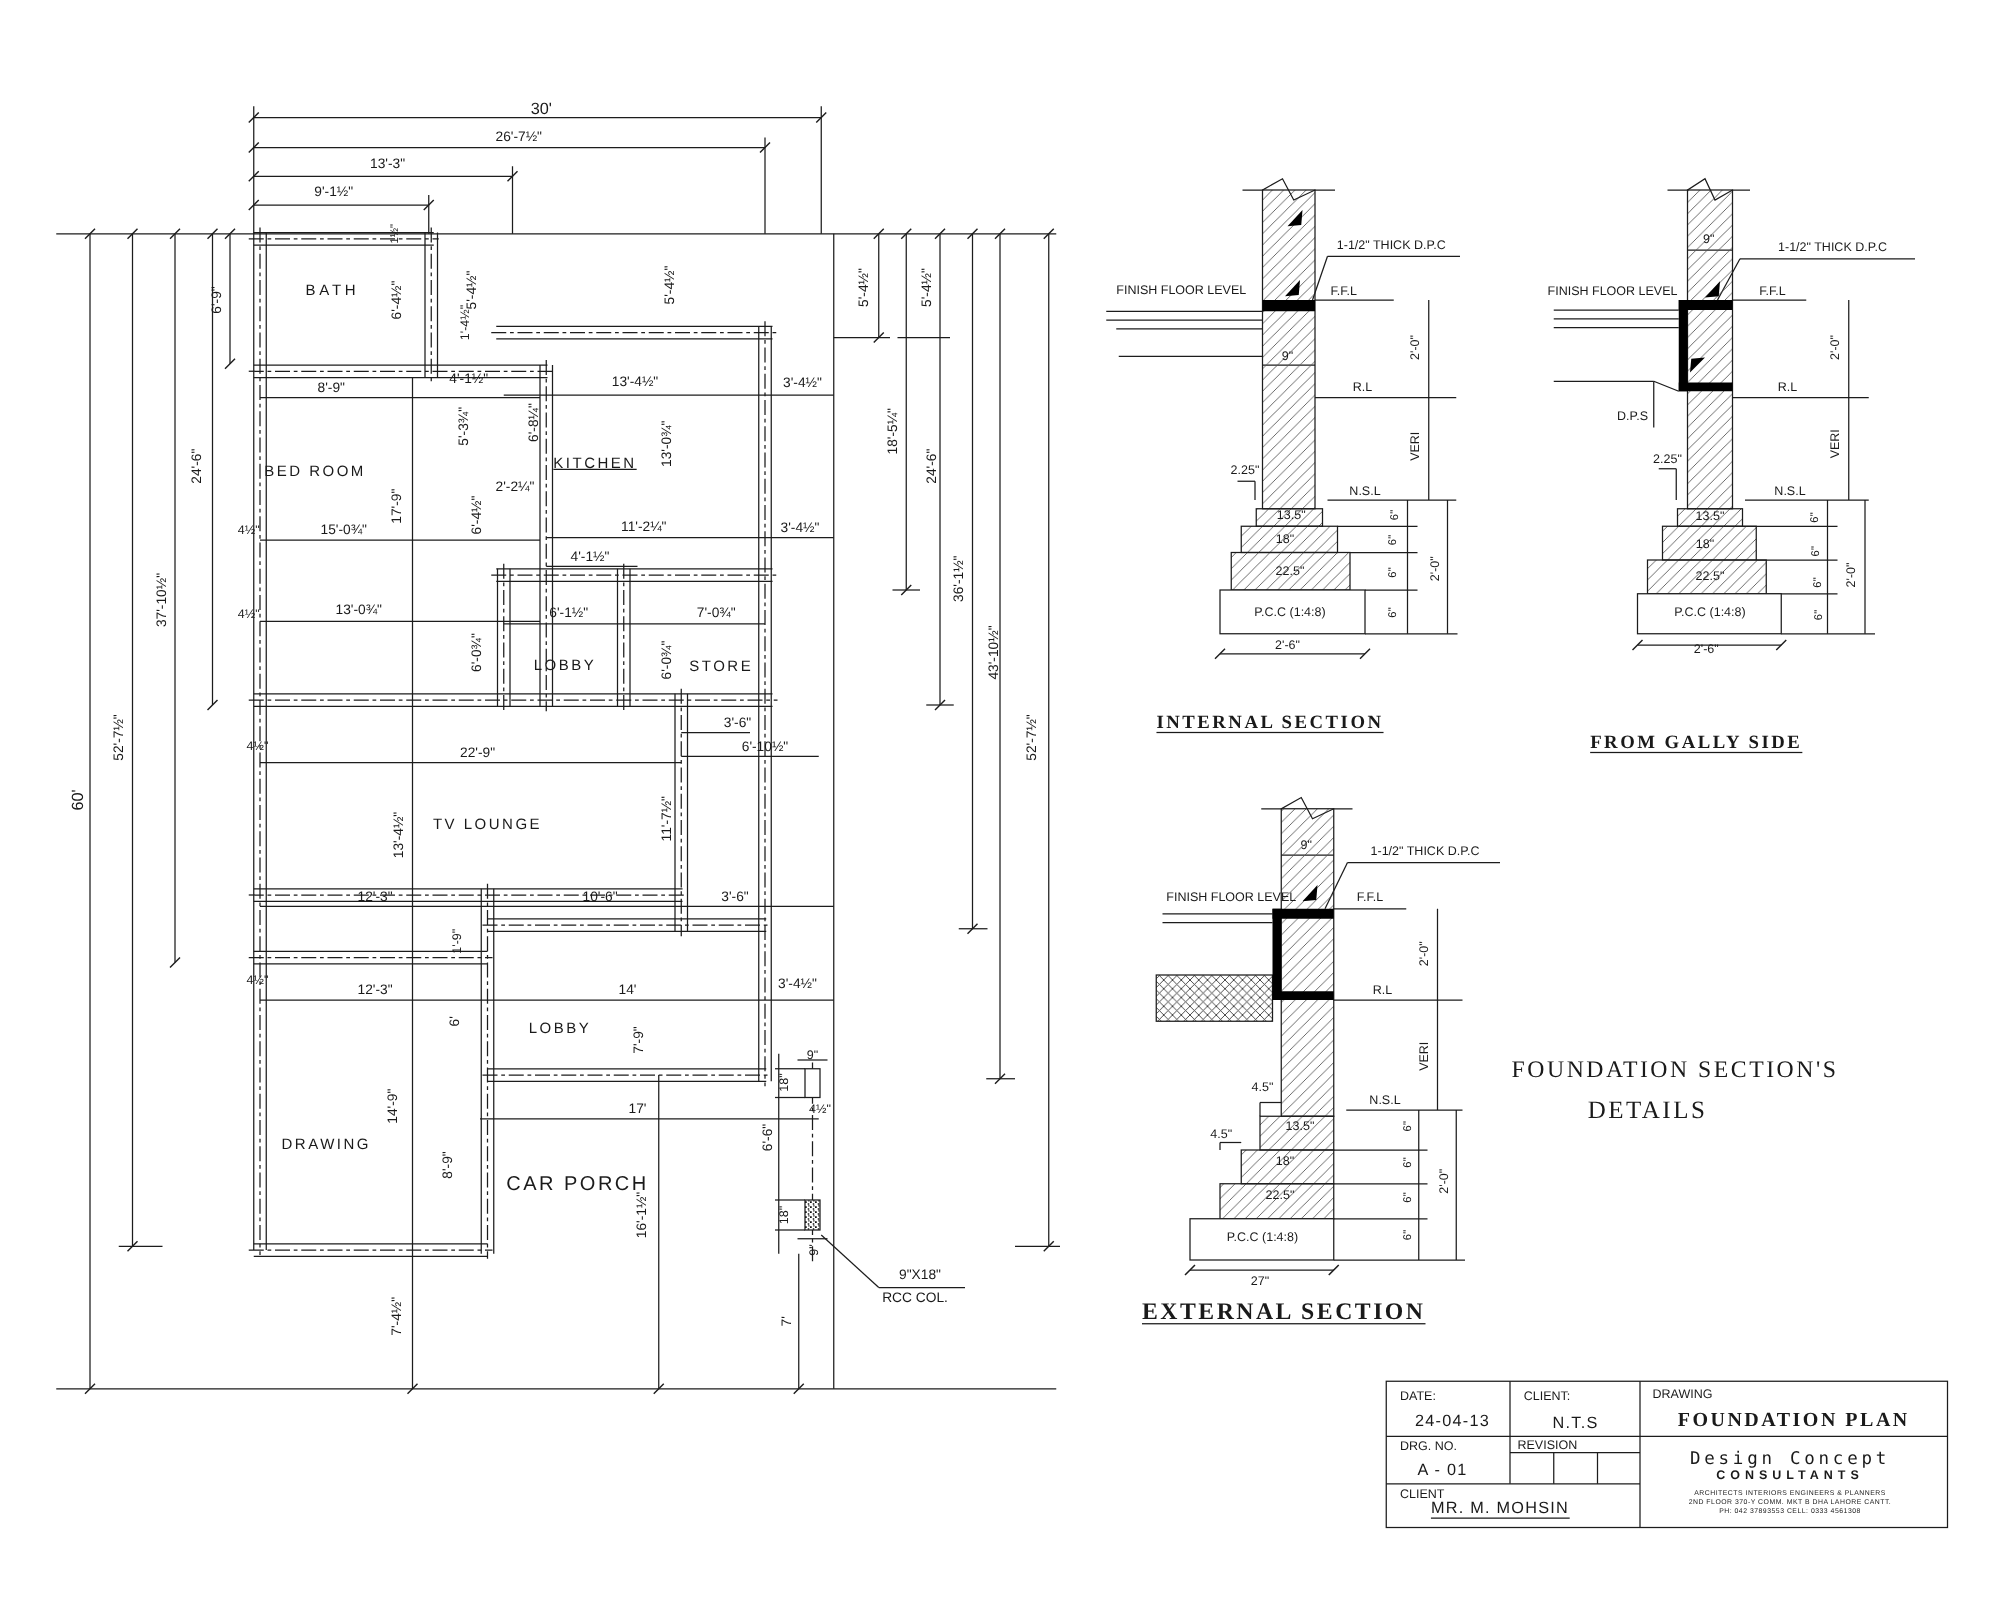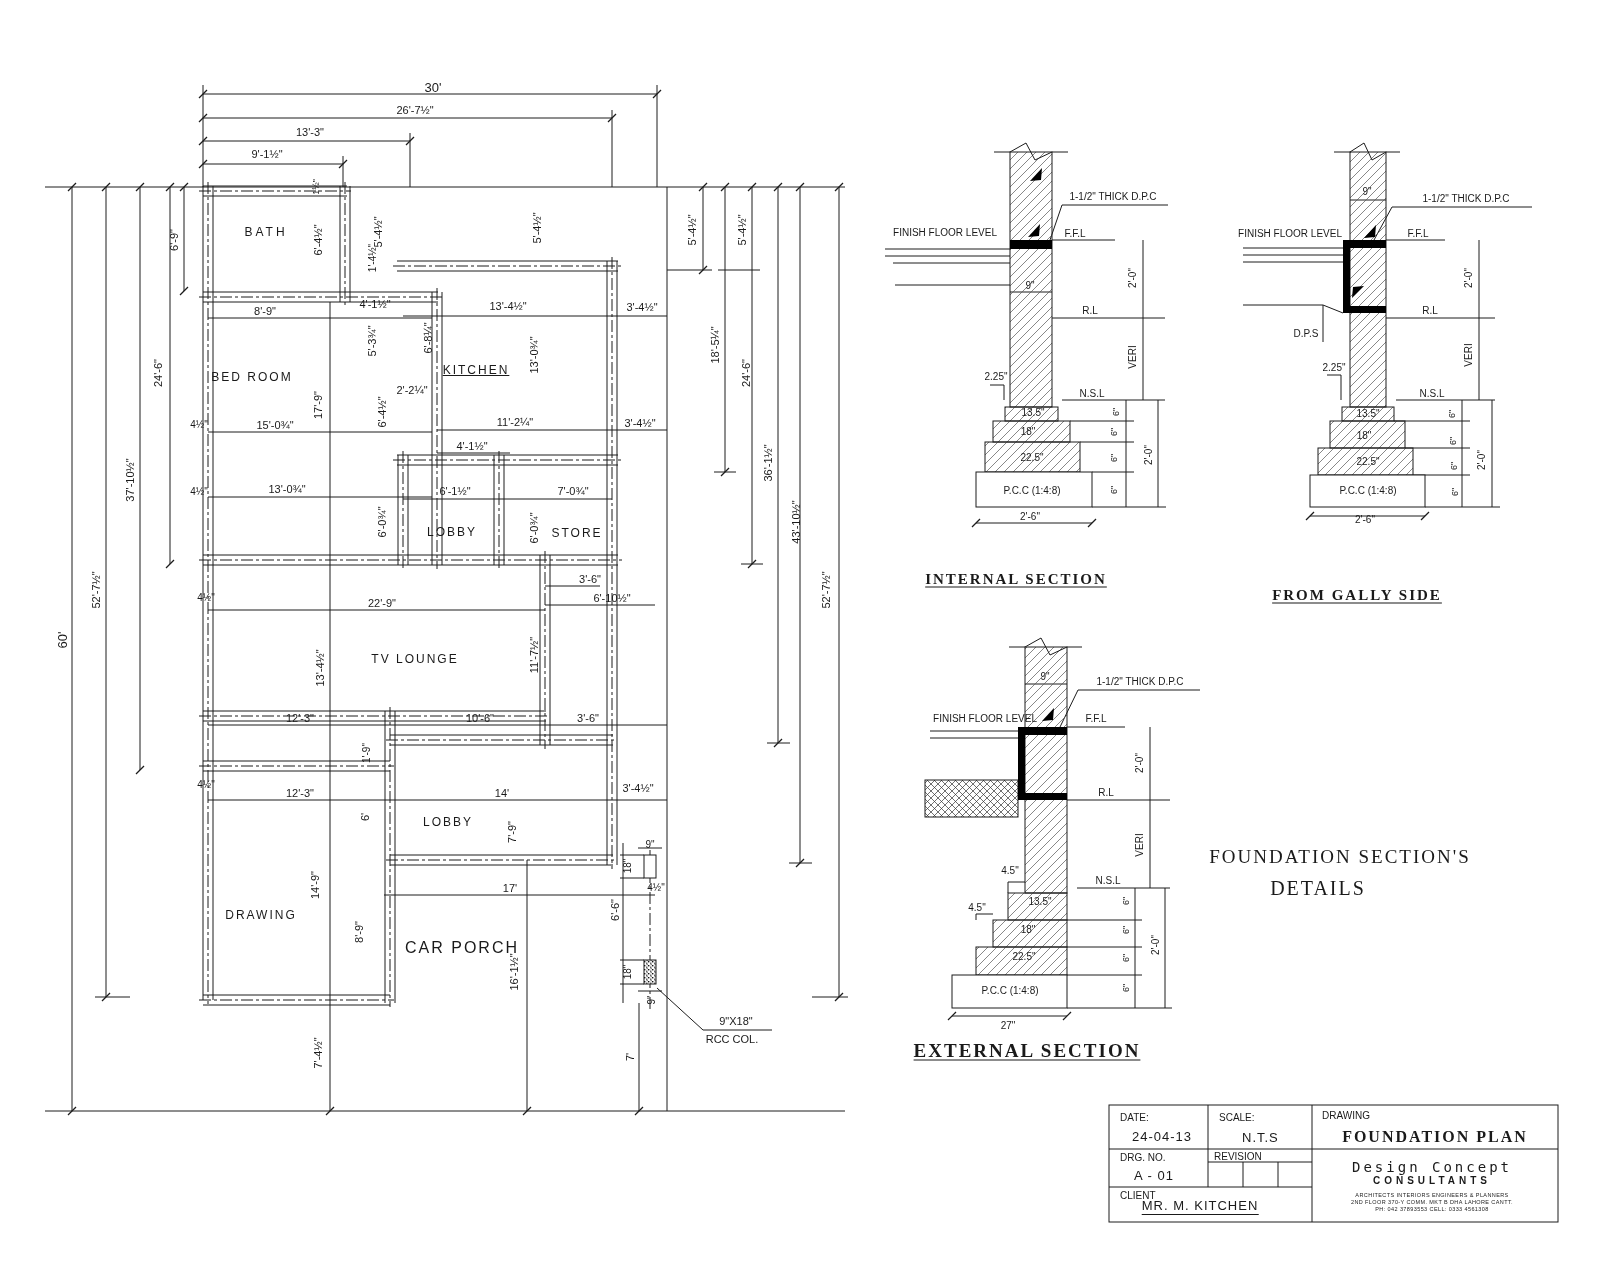--- a/index.html
+++ b/index.html
@@ -311,21 +311,21 @@
       <rect x="644" y="960" width="12" height="24" fill="url(#spk)"></rect>
     </g>
   </svg>
 
   <div id="annos">
       <div class="ann" style="left: 266px; top: 232px; font-size: 12px; letter-spacing: 3px; transform: translate(-50%, -50%); text-align: center;">BATH</div>
       <div class="ann" style="left: 252px; top: 377px; font-size: 12px; letter-spacing: 2px; transform: translate(-50%, -50%);">BED ROOM</div>
       <div class="ann" style="left: 476px; top: 370px; font-size: 12px; letter-spacing: 2px; transform: translate(-50%, -50%); text-decoration: underline;">KITCHEN</div>
       <div class="ann" style="left: 452px; top: 532px; font-size: 12px; letter-spacing: 2px; transform: translate(-50%, -50%);">LOBBY</div>
       <div class="ann" style="left: 577px; top: 533px; font-size: 12px; letter-spacing: 2px; transform: translate(-50%, -50%);">STORE</div>
-      <div class="ann" style="left: 415px; top: 659px; font-size: 12px; letter-spacing: 2px; transform: translate(-50%, -50%);">TV LOUNGE</div>
+      <div class="ann" style="left: 390px; top: 659px; font-size: 12px; letter-spacing: 2px; transform: translate(-50%, -50%);">TV LOUNGE</div>
       <div class="ann" style="left: 448px; top: 822px; font-size: 12px; letter-spacing: 2px; transform: translate(-50%, -50%);">LOBBY</div>
       <div class="ann" style="left: 261px; top: 915px; font-size: 12px; letter-spacing: 2px; transform: translate(-50%, -50%);">DRAWING</div>
       <div class="ann" style="left: 462px; top: 948px; font-size: 16px; letter-spacing: 2px; transform: translate(-50%, -50%);">CAR PORCH</div>
       <div class="ann" style="left: 433px; top: 87px; font-size: 13px; transform: translate(-50%, -50%);">30'</div>
       <div class="ann" style="left: 415px; top: 110px; transform: translate(-50%, -50%);">26'-7½"</div>
       <div class="ann" style="left: 310px; top: 132px; transform: translate(-50%, -50%);">13'-3"</div>
       <div class="ann" style="left: 267px; top: 154px; transform: translate(-50%, -50%);">9'-1½"</div>
       <div class="ann" style="left: 62px; top: 640px; font-size: 13px; transform: translate(-50%, -50%) rotate(-90deg);">60'</div>
       <div class="ann" style="left: 96px; top: 590px; transform: translate(-50%, -50%) rotate(-90deg);">52'-7½"</div>
       <div class="ann" style="left: 130px; top: 480px; transform: translate(-50%, -50%) rotate(-90deg);">37'-10½"</div>
@@ -451,29 +451,29 @@
       <div class="ann" style="left: 1126px; top: 901px; font-size: 9px; transform: translate(-50%, -50%) rotate(-90deg);">6"</div>
       <div class="ann" style="left: 1126px; top: 930px; font-size: 9px; transform: translate(-50%, -50%) rotate(-90deg);">6"</div>
       <div class="ann" style="left: 1126px; top: 958px; font-size: 9px; transform: translate(-50%, -50%) rotate(-90deg);">6"</div>
       <div class="ann" style="left: 1126px; top: 988px; font-size: 9px; transform: translate(-50%, -50%) rotate(-90deg);">6"</div>
       <div class="ann" style="left: 1156px; top: 945px; font-size: 10px; transform: translate(-50%, -50%) rotate(-90deg);">2'-0"</div>
     </div>
 
   <div>
     <div class="tb tb-h" style="left:1120px;top:1113px">DATE:</div>
     <div class="tb tb-v" style="left:1132px;top:1130px">24-04-13</div>
-    <div class="tb tb-h" style="left:1219px;top:1113px">SCALE:</div>
+    <div class="tb tb-h" style="left:1219px;top:1113px">CLIENT:</div>
     <div class="tb tb-v" style="left:1242px;top:1131px">N.T.S</div>
     <div class="tb tb-h" style="left:1322px;top:1111px">DRAWING</div>
     <div class="tb tb-draw ctr" style="left:1435px;top:1137px">FOUNDATION  PLAN</div>
     <div class="tb tb-h" style="left:1120px;top:1153px">DRG. NO.</div>
     <div class="tb tb-v" style="left:1134px;top:1169px">A  -  01</div>
     <div class="tb tb-h" style="left:1214px;top:1152px">REVISION</div>
     <div class="tb tb-h" style="left:1120px;top:1191px">CLIENT</div>
-    <div class="tb tb-v tb-client ctr" style="left:1200px;top:1207px">MR. M. KITCHEN</div>
+    <div class="tb tb-v tb-client ctr" style="left:1200px;top:1207px">MR. M. MOHSIN</div>
     <div class="tb tb-firm1 ctr" style="left:1432px;top:1167px">Design Concept</div>
     <div class="tb tb-firm2 ctr" style="left:1432px;top:1181px">CONSULTANTS</div>
     <div class="tb tb-addr ctr" style="left:1432px;top:1196px">ARCHITECTS   INTERIORS   ENGINEERS   &amp;   PLANNERS</div>
     <div class="tb tb-addr ctr" style="left:1432px;top:1203px">2ND FLOOR 370-Y COMM. MKT B DHA LAHORE CANTT.</div>
     <div class="tb tb-addr ctr" style="left:1432px;top:1210px">PH:  042  37893553    CELL:  0333  4561308</div>
   </div>
 
   <div class="ann serif bold und ctr" style="left:1016px;top:579px;font-size:15px;letter-spacing:2px">INTERNAL  SECTION</div>
   <div class="ann serif bold und ctr" style="left:1357px;top:595px;font-size:15px;letter-spacing:2px">FROM  GALLY  SIDE</div>
   <div class="ann serif bold und ctr" style="left:1027px;top:1050px;font-size:19px;letter-spacing:2px">EXTERNAL  SECTION</div>

